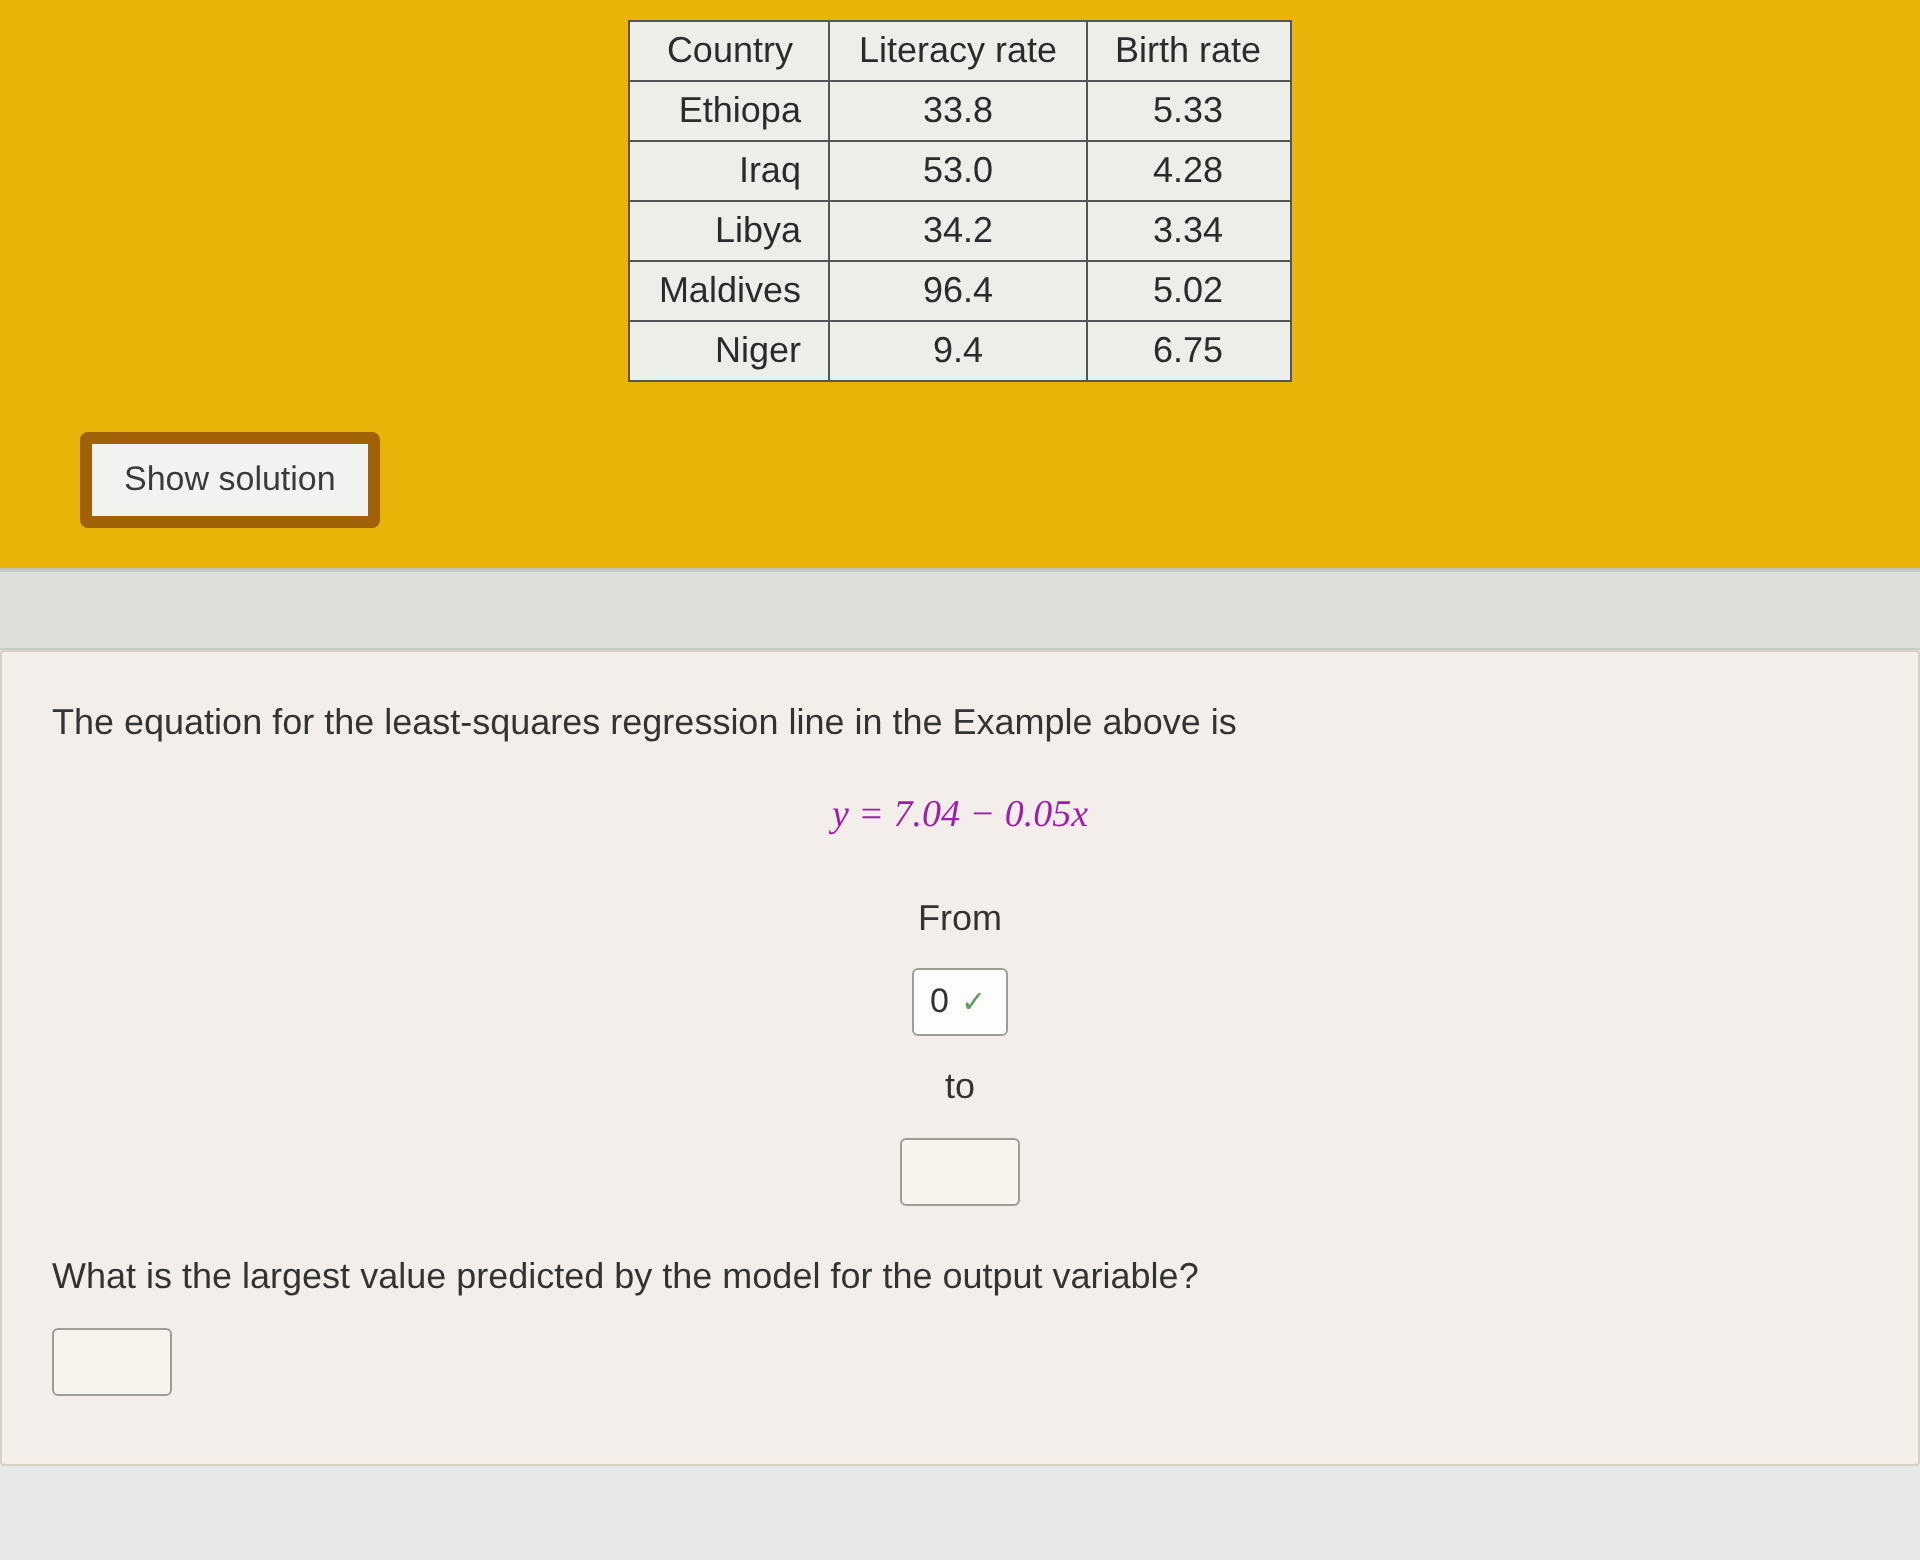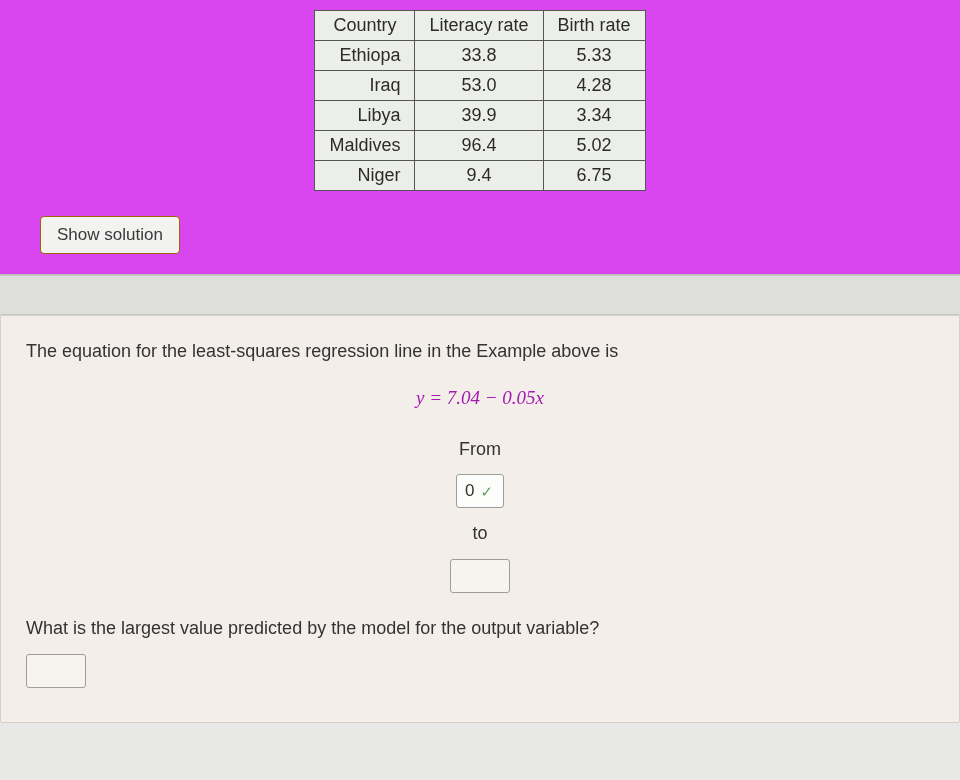--- a/index.html
+++ b/index.html
@@ -12,21 +12,21 @@
     width: 960px;
     height: 780px;
     overflow: hidden;
   }
   .page {
     padding: 0;
   }
   .section-top {
     padding: 10px 40px 20px 40px;
     border-bottom: 1px solid #bfbfbc;
-    background: #d946ef;
+    background: #eab308;
   }
   .data-table {
     border-collapse: collapse;
     margin: 0 auto 25px auto;
     background: #eceee9;
   }
   .data-table th, .data-table td {
     border: 1px solid #555;
     padding: 4px 14px;
     font-size: 18px;
@@ -43,21 +43,21 @@
     font-size: 18px;
     line-height: 1.5;
     margin: 20px 0 30px 0;
     color: #333;
   }
   .question-text .bold {
     font-weight: 600;
   }
   .show-solution-btn {
     background: #f2f3f0;
-    border: 1px solid #a16207;
+    border: 6px solid #a16207;
     border-radius: 4px;
     padding: 8px 16px;
     font-size: 17px;
     color: #3a3a3a;
     cursor: pointer;
     font-family: inherit;
   }
   .section-gap {
     height: 40px;
     background: #dedfda;
@@ -160,21 +160,21 @@
           <td>33.8</td>
           <td>5.33</td>
         </tr>
         <tr>
           <td>Iraq</td>
           <td>53.0</td>
           <td>4.28</td>
         </tr>
         <tr>
           <td>Libya</td>
-          <td>39.9</td>
+          <td>34.2</td>
           <td>3.34</td>
         </tr>
         <tr>
           <td>Maldives</td>
           <td>96.4</td>
           <td>5.02</td>
         </tr>
         <tr>
           <td>Niger</td>
           <td>9.4</td>

